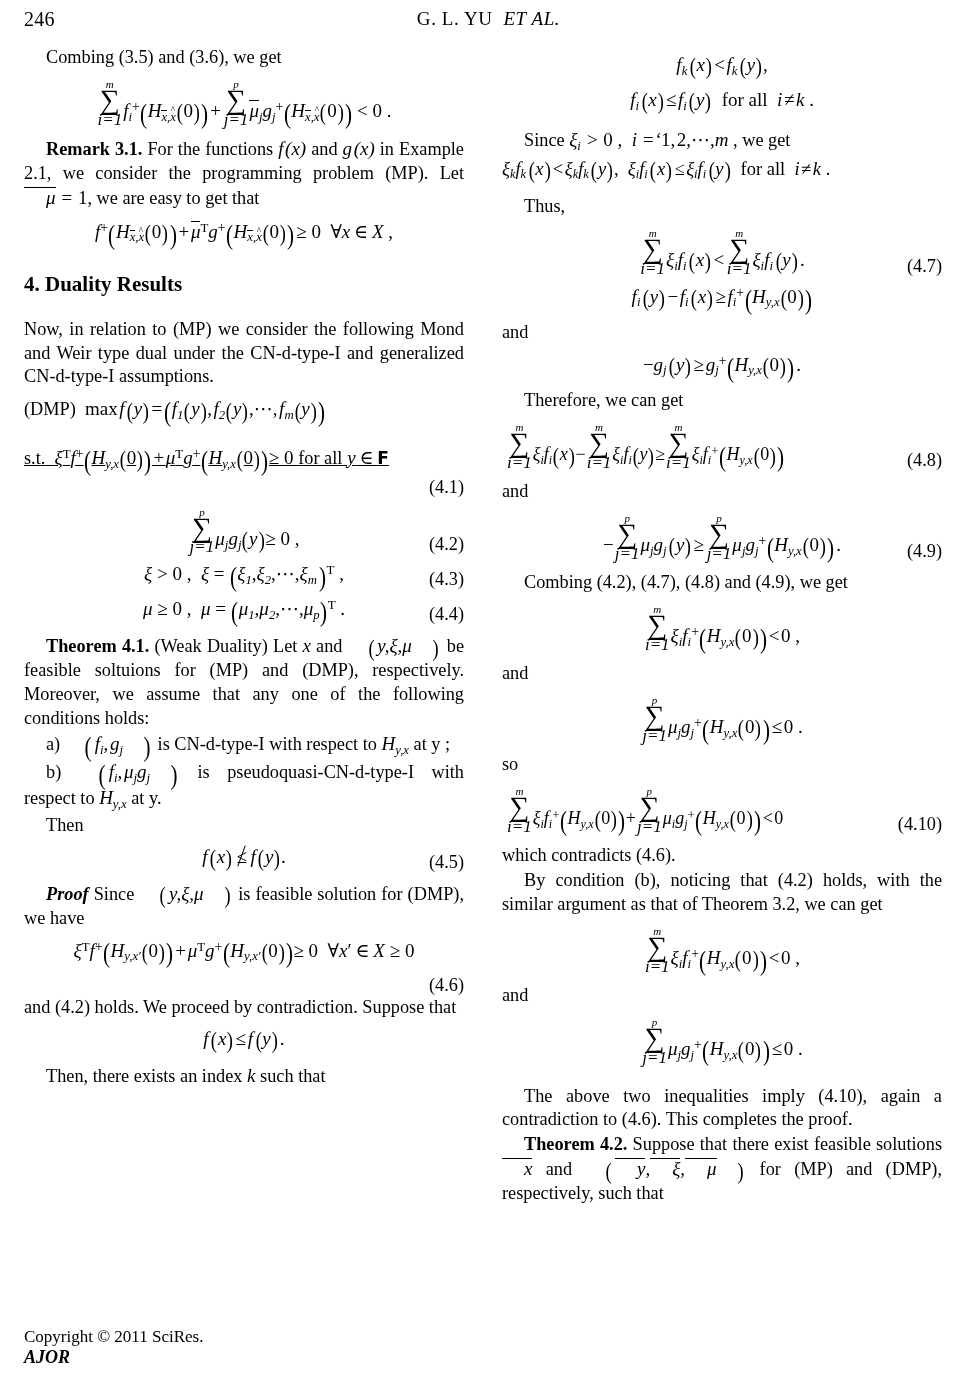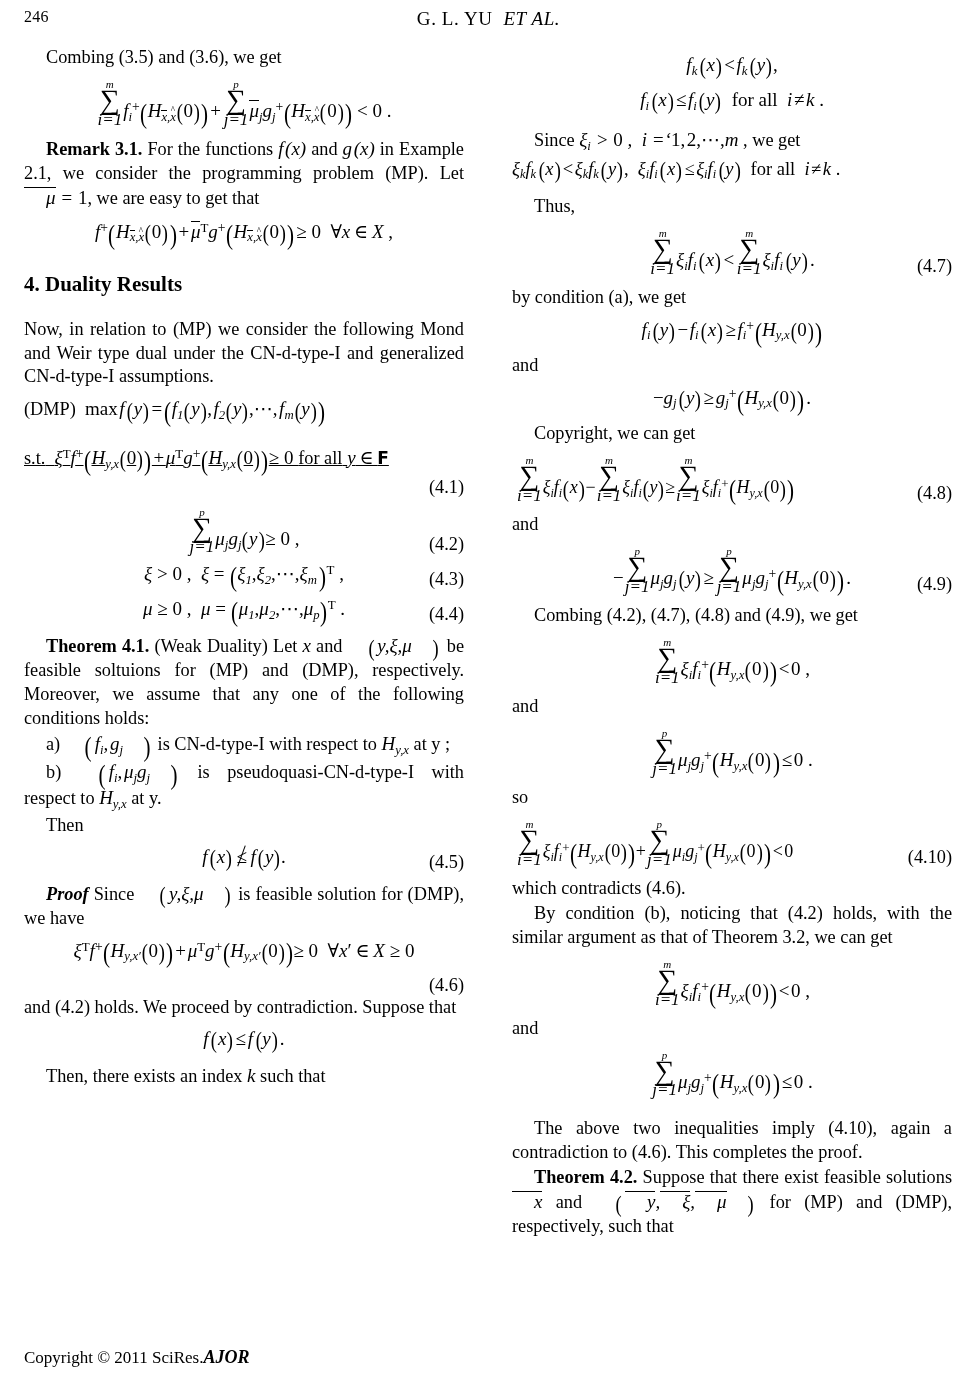--- a/index.html
+++ b/index.html
@@ -26,40 +26,40 @@
   
   .runhead {
     position: relative;
     height: 46px;
     font-size: 19px;
   }
   .runhead .folio {
     position: absolute;
     left: 0;
     top: 8px;
-    font-size: 16px;
+    font-size: 20px;
     letter-spacing: 0.2px;
   }
   .runhead .rh-title {
     position: absolute;
     left: 12px;
     right: 0;
     top: 8px;
     text-align: center;
     font-size: 19px;
     letter-spacing: 0.6px;
   }
   .runhead .rh-title .ital {
     font-style: italic;
   }
 
   
   .columns {
     display: flex;
-    gap: 48px;
+    gap: 38px;
     align-items: flex-start;
     justify-content: space-between;
   }
   .col {
     width: 440px;
     flex: 0 0 440px;
   }
 
   p.body {
     margin: 0 0 1px 0;
@@ -237,23 +237,24 @@
   b.thm { font-weight: bold; }
   i.proof { font-style: italic; font-weight: bold; }
 
   
   .footer {
     position: absolute;
     left: 24px;
     right: 24px;
     bottom: 18px;
     display: flex;
-    justify-content: flex-start;
+    justify-content: space-between;
     align-items: baseline;
     font-size: 17px;
+    flex-direction: column;
   }
   .footer .jrnl {
     font-style: italic;
     font-weight: bold;
     font-size: 18px;
   }
 </style>
 </head>
 <body>
 
@@ -383,37 +384,36 @@
 
       <p class="body indent">Thus,</p>
 
       <div class="eqblock">
         <span class="eqbody math">
           <span class="sum"><span class="lim-top">m</span><span class="sig">∑</span><span class="lim-bot">i=1</span></span><span class="mi">ξ</span><sub class="s">i</sub><span class="mi">f</span><sub class="s">i</sub> <span class="bpm">(</span><span class="mi">x</span><span class="bpm">)</span> &lt; <span class="sum"><span class="lim-top">m</span><span class="sig">∑</span><span class="lim-bot">i=1</span></span><span class="mi">ξ</span><sub class="s">i</sub><span class="mi">f</span><sub class="s">i</sub> <span class="bpm">(</span><span class="mi">y</span><span class="bpm">)</span> .
         </span>
         <span class="eqnum">(4.7)</span>
       </div>
 
-      <p class="body">by condition (a), we get</p>
 
       <div class="eqblock">
         <span class="eqbody math">
           <span class="mi">f</span><sub class="s">i</sub> <span class="bpm">(</span><span class="mi">y</span><span class="bpm">)</span> − <span class="mi">f</span><sub class="s">i</sub> <span class="bpm">(</span><span class="mi">x</span><span class="bpm">)</span> ≥ <span class="mi">f</span><sub class="s">i</sub><sup class="plus">+</sup><span class="bp">(</span><span class="mi">H</span><sub class="s">y,x</sub><span class="bpm">(</span>0<span class="bpm">)</span><span class="bp">)</span>
         </span>
       </div>
 
       <p class="body">and</p>
 
       <div class="eqblock">
         <span class="eqbody math">
           −<span class="mi">g</span><sub class="s">j</sub> <span class="bpm">(</span><span class="mi">y</span><span class="bpm">)</span> ≥ <span class="mi">g</span><sub class="s">j</sub><sup class="plus">+</sup><span class="bp">(</span><span class="mi">H</span><sub class="s">y,x</sub><span class="bpm">(</span>0<span class="bpm">)</span><span class="bp">)</span> .
         </span>
       </div>
 
-      <p class="body indent">Copyright, we can get</p>
+      <p class="body indent">Therefore, we can get</p>
 
       <div class="eqblock">
         <span class="math" style="font-size:18px;display:block;text-align:left;padding-left:4px;">
           <span class="sum"><span class="lim-top">m</span><span class="sig">∑</span><span class="lim-bot">i=1</span></span><span class="mi">ξ</span><sub class="s">i</sub><span class="mi">f</span><sub class="s">i</sub><span class="bpm">(</span><span class="mi">x</span><span class="bpm">)</span>−<span class="sum"><span class="lim-top">m</span><span class="sig">∑</span><span class="lim-bot">i=1</span></span><span class="mi">ξ</span><sub class="s">i</sub><span class="mi">f</span><sub class="s">i</sub><span class="bpm">(</span><span class="mi">y</span><span class="bpm">)</span>≥<span class="sum"><span class="lim-top">m</span><span class="sig">∑</span><span class="lim-bot">i=1</span></span><span class="mi">ξ</span><sub class="s">i</sub><span class="mi">f</span><sub class="s">i</sub><sup class="plus">+</sup><span class="bp">(</span><span class="mi">H</span><sub class="s">y,x</sub><span class="bpm">(</span>0<span class="bpm">)</span><span class="bp">)</span>
         </span>
         <span class="eqnum">(4.8)</span>
       </div>
 
       <p class="body">and</p>
 

